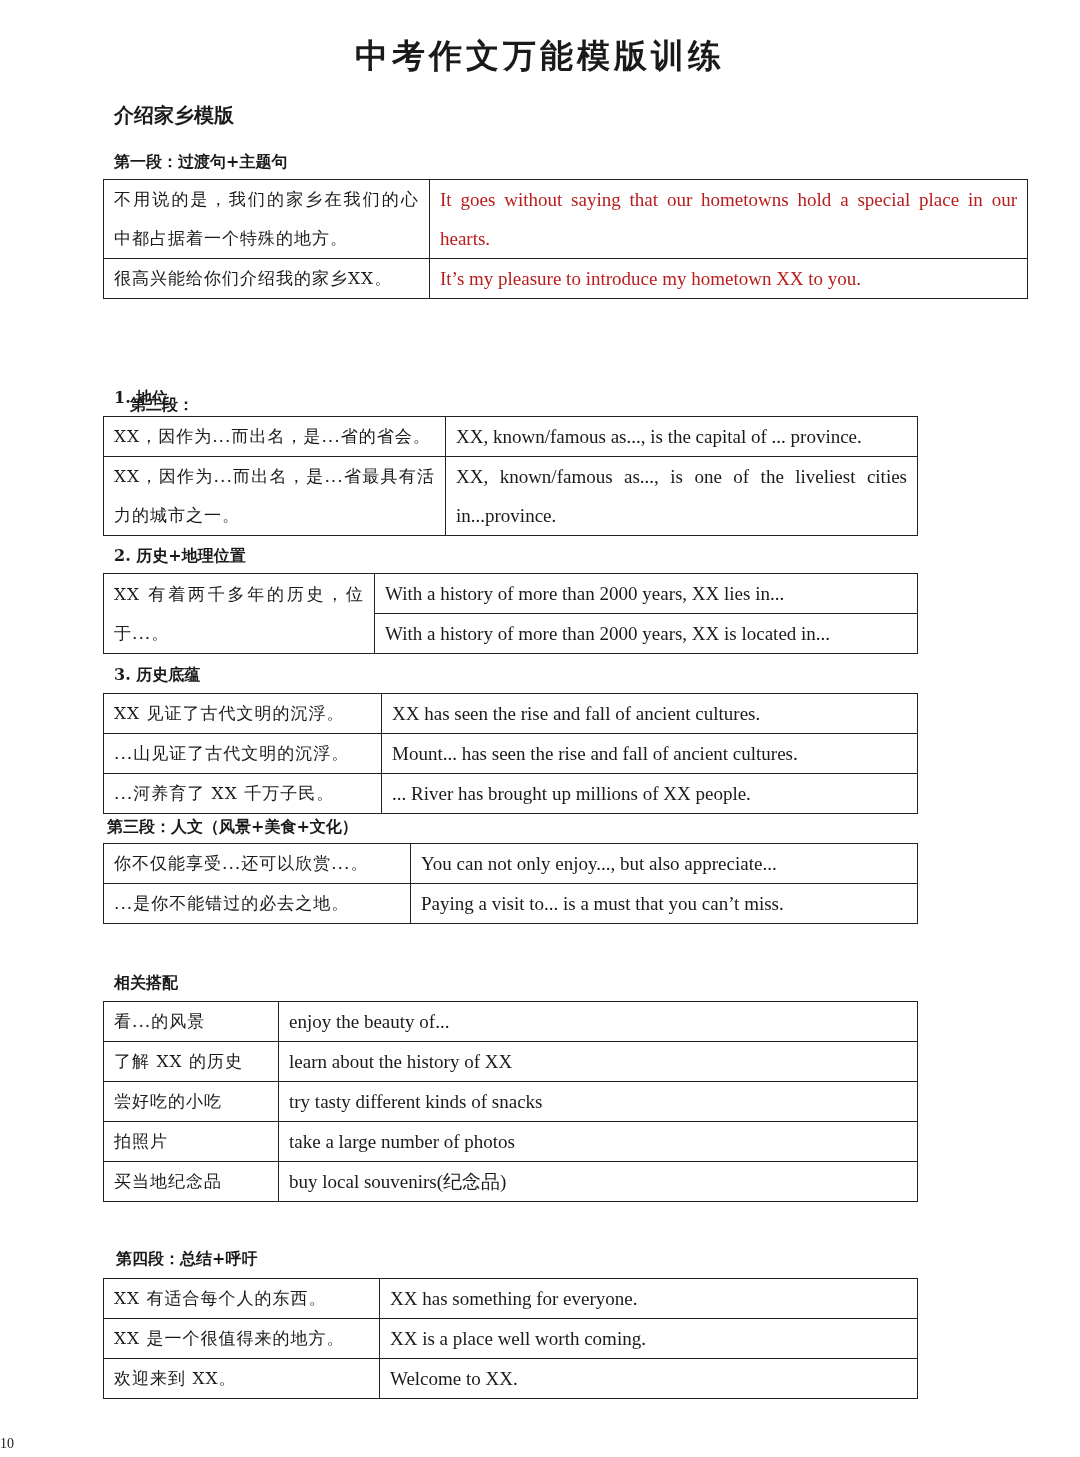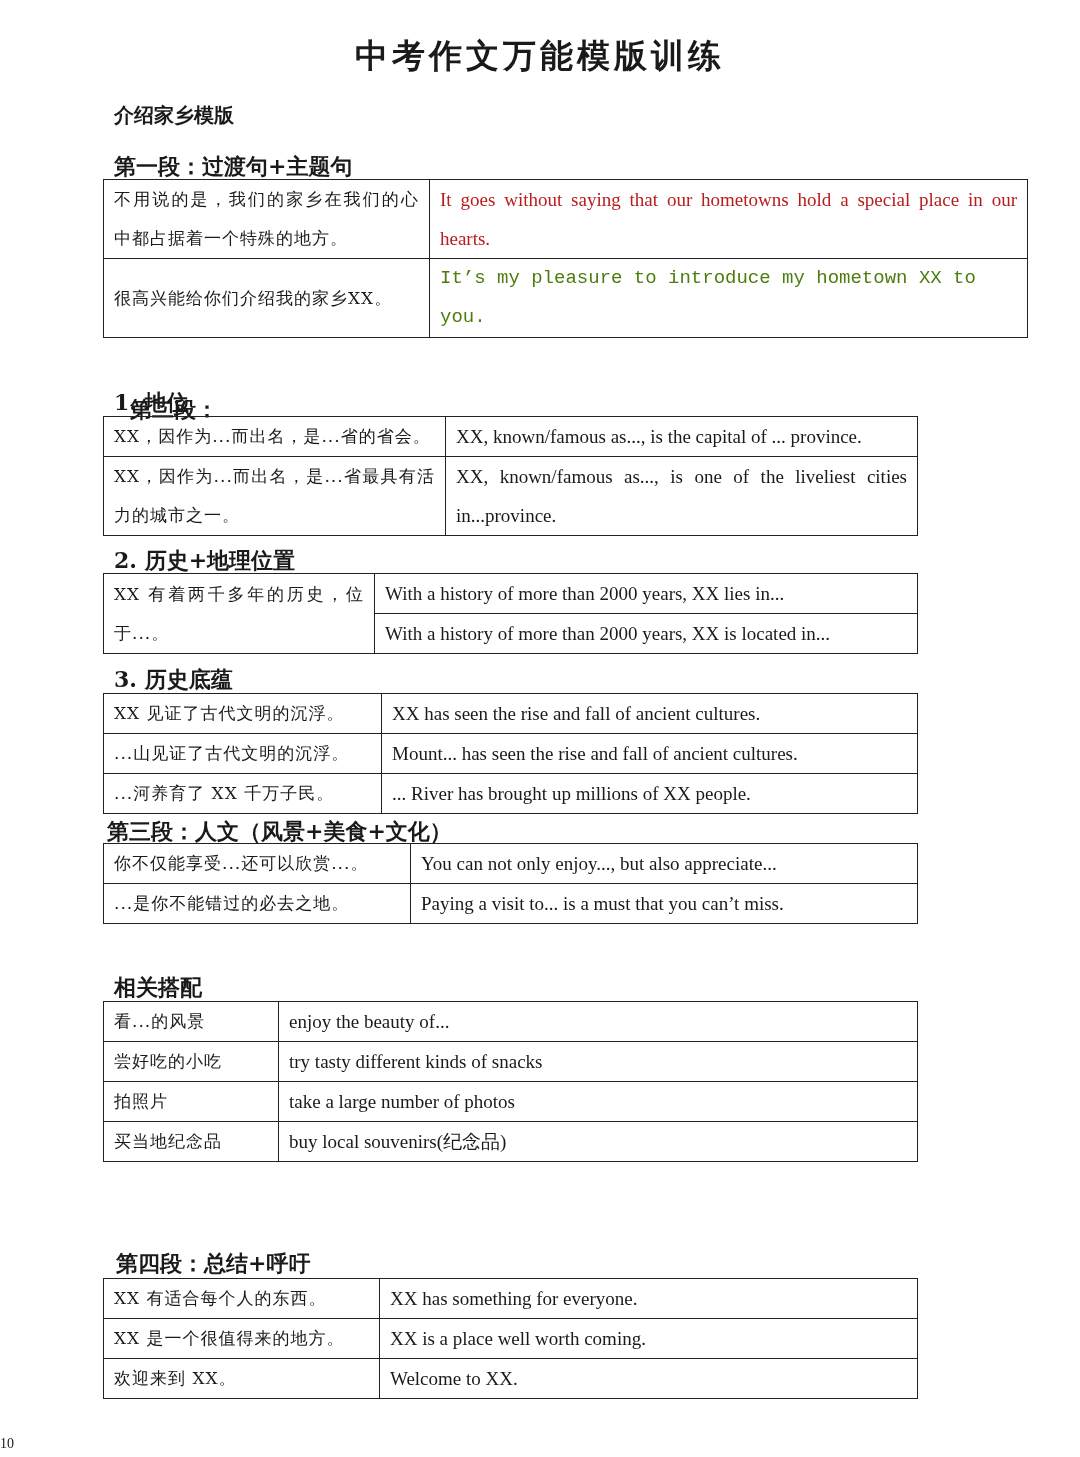--- a/index.html
+++ b/index.html
@@ -2,21 +2,21 @@
 <html><head>
 <meta charset="utf-8">
 <style>
   html, body { margin:0; padding:0; background:#ffffff; }
   body { width:1080px; height:1457px; position:relative; overflow:hidden;
          font-family:"Liberation Serif","DejaVu Serif",serif; color:#1a1a1a; }
   .abs { position:absolute; }
   .title { left:0; width:1080px; top:34px; text-align:center; font-size:33px; font-weight:bold;
            letter-spacing:4px; font-family:"DejaVu Serif","Liberation Serif",serif; }
   .h2 { font-size:20px; font-weight:bold; font-family:"DejaVu Serif","Liberation Serif",serif; }
-  .h3 { font-size:22px; font-weight:bold; font-family:"DejaVu Serif","Liberation Serif",serif;text-align:right; }
+  .h3 { font-size:16px; font-weight:bold; font-family:"DejaVu Serif","Liberation Serif",serif;text-align:right; }
   table.t { position:absolute; border-collapse:collapse; table-layout:fixed; }
   table.t td { border:1.5px solid #222; padding:0 10px; font-size:18px; line-height:39px;
                vertical-align:middle; }
   table.t td.zh { font-family:"DejaVu Serif","Liberation Serif",serif; font-size:17px; letter-spacing:1px; }
   table.t td.en { font-family:"Liberation Serif",serif; font-size:19px; }
   .red { color:#d40000; }
   .just { text-align:justify; }
   .page { left:0; width:1020px; top:1436px; font-size:14px; }
 </style>
 </head>
@@ -31,21 +31,21 @@
       <col style="width:326px">
       <col>
     </colgroup>
   <tbody>
       <tr>
     <td class="zh just">不用说的是，我们的家乡在我们的心中都占据着一个特殊的地方。</td>
     <td class="en red just" style="color: #b91c1c;">It goes without saying that our hometowns hold a special place in our hearts.</td>
   </tr>
   <tr>
     <td class="zh">很高兴能给你们介绍我的家乡XX。</td>
-    <td class="en red" style="color: #4d7c0f; font-family: Liberation Mono, monospace;">It’s my pleasure to introduce my hometown XX to you.</td>
+    <td class="en red" style="color: #b91c1c;">It’s my pleasure to introduce my hometown XX to you.</td>
   </tr>
 </tbody>
   </table>
 
 <div class="abs h3" style="left:130px;top:349px;margin-top:46px;">第二段：</div>
 <div class="abs h3" style="left:114px;top:388px;">1. 地位</div>
 <table class="t" style="left:103px;top:416px;width:815px;">
   <colgroup>
       <col style="width:342px">
       <col>
@@ -124,20 +124,24 @@
   <colgroup>
       <col style="width:175px">
       <col>
     </colgroup>
   <tbody>
       <tr>
     <td class="zh">看...的风景</td>
     <td class="en">enjoy the beauty of...</td>
   </tr>
   <tr>
+    <td class="zh">了解 XX 的历史</td>
+    <td class="en">learn about the history of XX</td>
+  </tr>
+  <tr>
     <td class="zh">尝好吃的小吃</td>
     <td class="en">try tasty different kinds of snacks</td>
   </tr>
   <tr>
     <td class="zh">拍照片</td>
     <td class="en">take a large number of photos</td>
   </tr>
   <tr>
     <td class="zh">买当地纪念品</td>
     <td class="en">buy local souvenirs(纪念品)</td>

